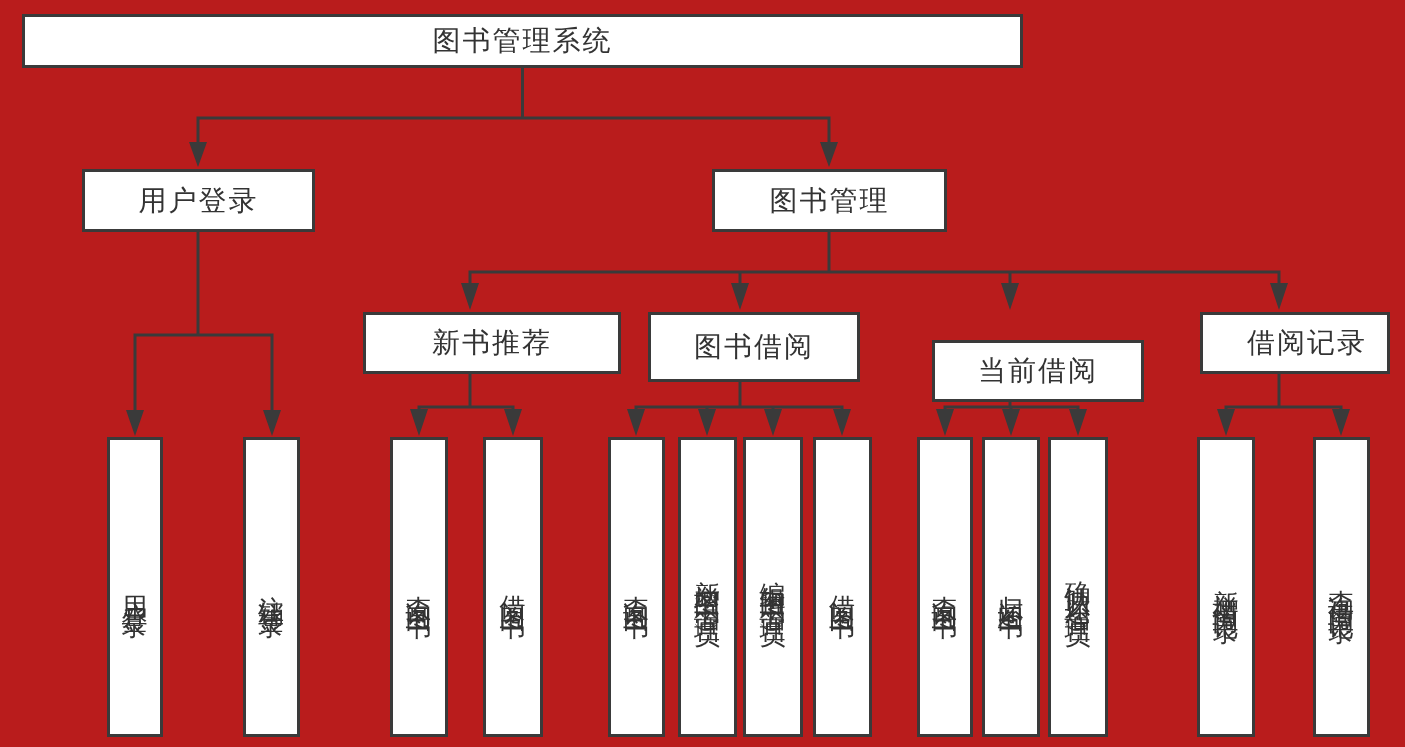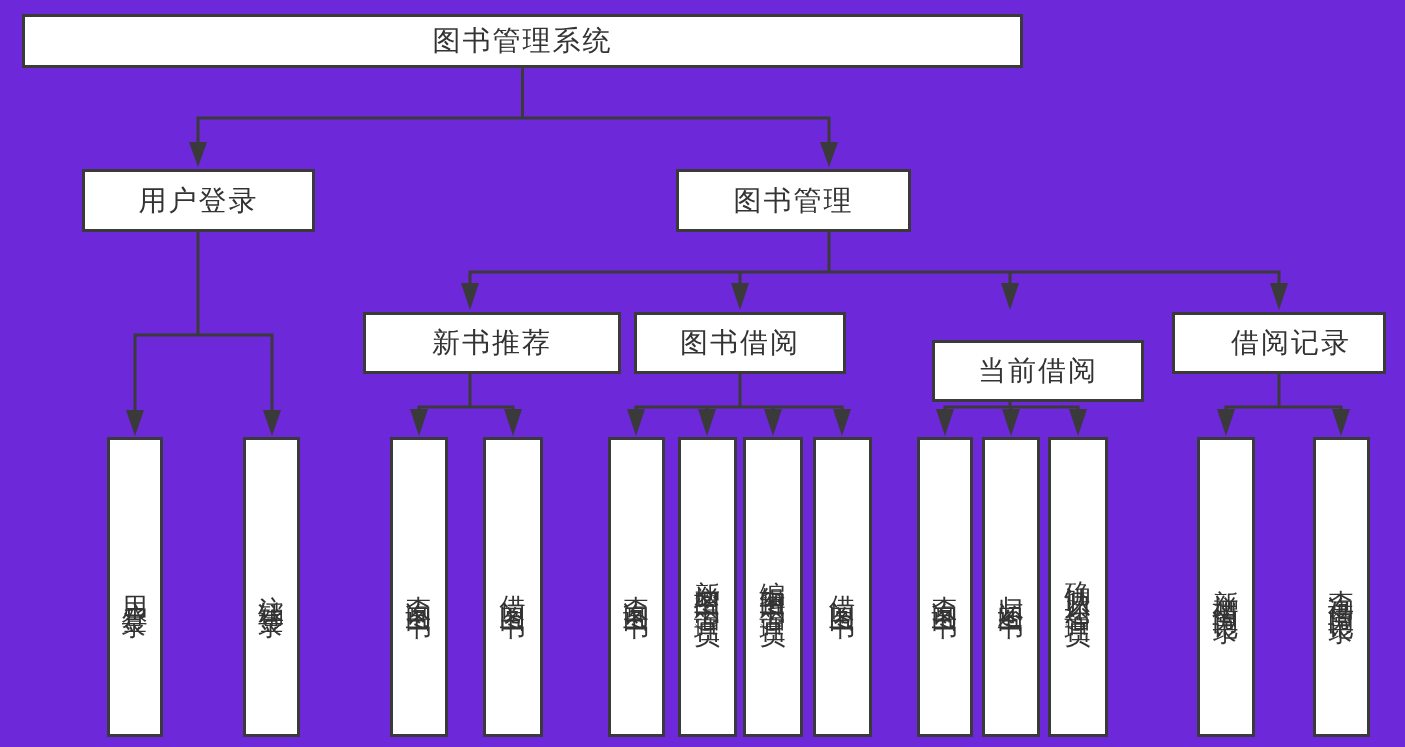--- a/index.html
+++ b/index.html
@@ -1,17 +1,17 @@
 <!DOCTYPE html>
 <html><head>
 <meta charset="utf-8">
 <style>
   html, body { margin:0; padding:0; background:#ffffff; }
   #canvas {
-    position:relative; width:1405px; height:747px; background:#6d28d9;
+    position:relative; width:1405px; height:747px; background:#b91c1c;
     overflow:hidden; font-family:"Liberation Sans", sans-serif;
   }
   .connectors { position:absolute; left:0; top:0; width:1405px; height:747px; }
   .hbox, .vbox {
     position:absolute; box-sizing:border-box; background:#ffffff;
     border:3px solid #3a3a3a; display:flex; align-items:center; justify-content:center;
   }
   .hbox .label { font-size:28px; color:#333333; letter-spacing:2px; white-space:nowrap; }
   .vbox .label {
     writing-mode:vertical-rl; font-size:26px; color:#333333;
@@ -79,34 +79,34 @@
     </g>
   </svg>
 
   <div class="hbox" style="left:22px; top:14px; width:1001px; height:54px;">
     <span class="label">图书管理系统</span>
   </div>
 
   <div class="hbox" style="left:82px; top:169px; width:233px; height:63px;">
     <span class="label">用户登录</span>
   </div>
-  <div class="hbox" style="left:676px; top:169px; width:235px; height:63px;">
+  <div class="hbox" style="left:712px; top:169px; width:235px; height:63px;">
     <span class="label">图书管理</span>
   </div>
 
   <div class="hbox" style="left:363px; top:312px; width:258px; height:62px;">
     <span class="label">新书推荐</span>
   </div>
-  <div class="hbox" style="left:634px; top:312px; width:212px; height:62px;">
+  <div class="hbox" style="left:648px; top:312px; width:212px; height:70px;">
     <span class="label">图书借阅</span>
   </div>
   <div class="hbox" style="left:932px; top:312px; width:212px; height:62px;margin-top:28px;">
     <span class="label">当前借阅</span>
   </div>
-  <div class="hbox" style="left:1172px; top:312px; width:214px; height:62px;padding-left:24px;">
+  <div class="hbox" style="left:1200px; top:312px; width:190px; height:62px;padding-left:24px;">
     <span class="label">借阅记录</span>
   </div>
 
   <div class="vbox" style="left:107px; top:437px; width:56px; height:300px;">
     <span class="label">用户登录</span>
   </div>
   <div class="vbox" style="left:243px; top:437px; width:57px; height:300px;">
     <span class="label">注销登录</span>
   </div>
 

